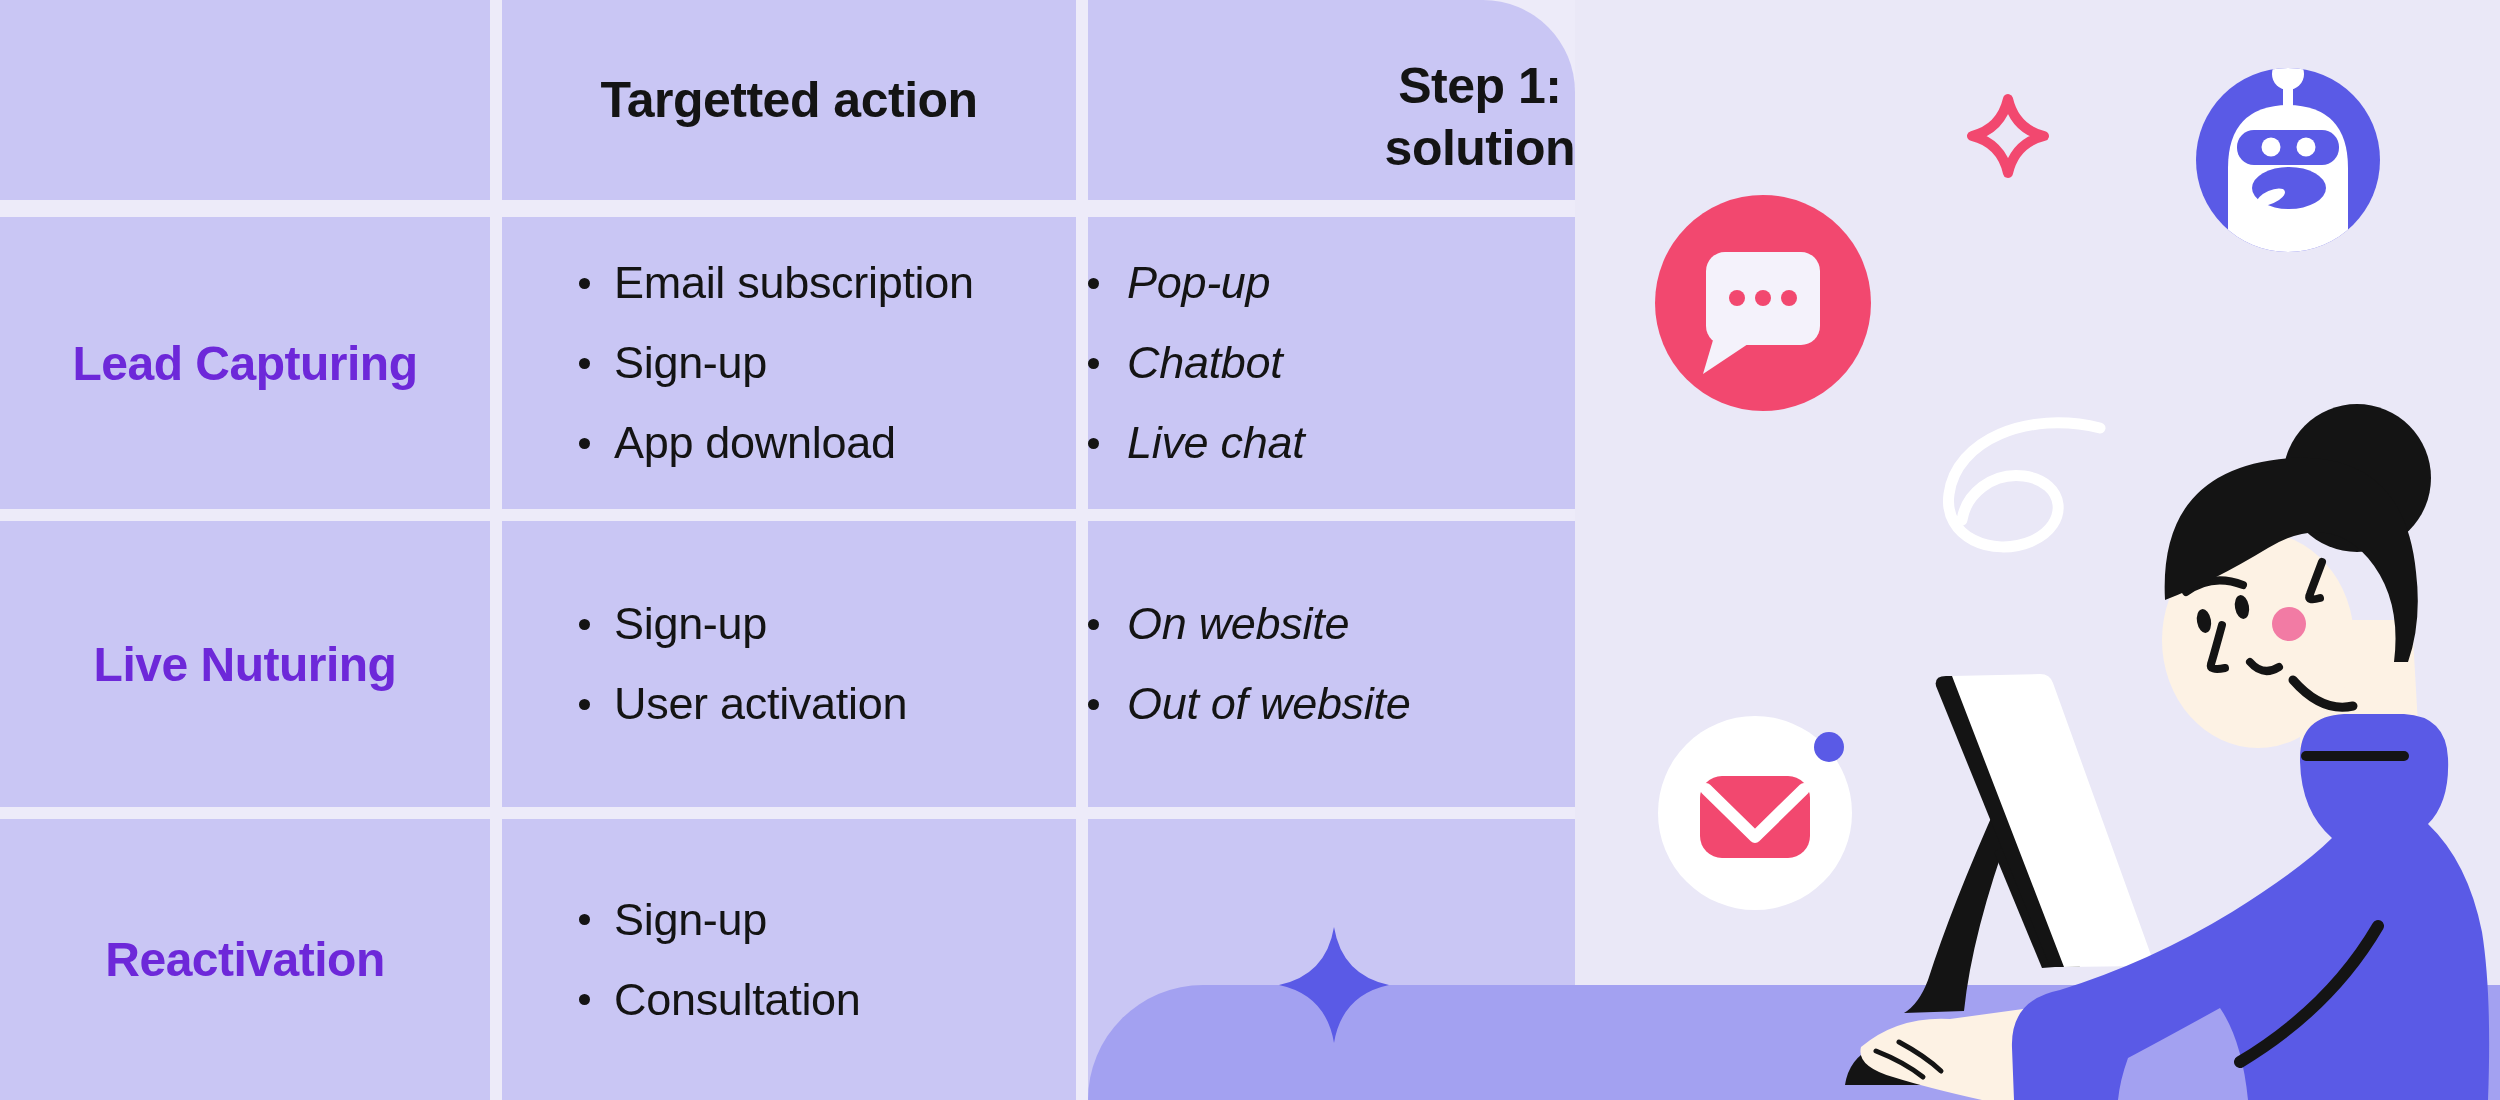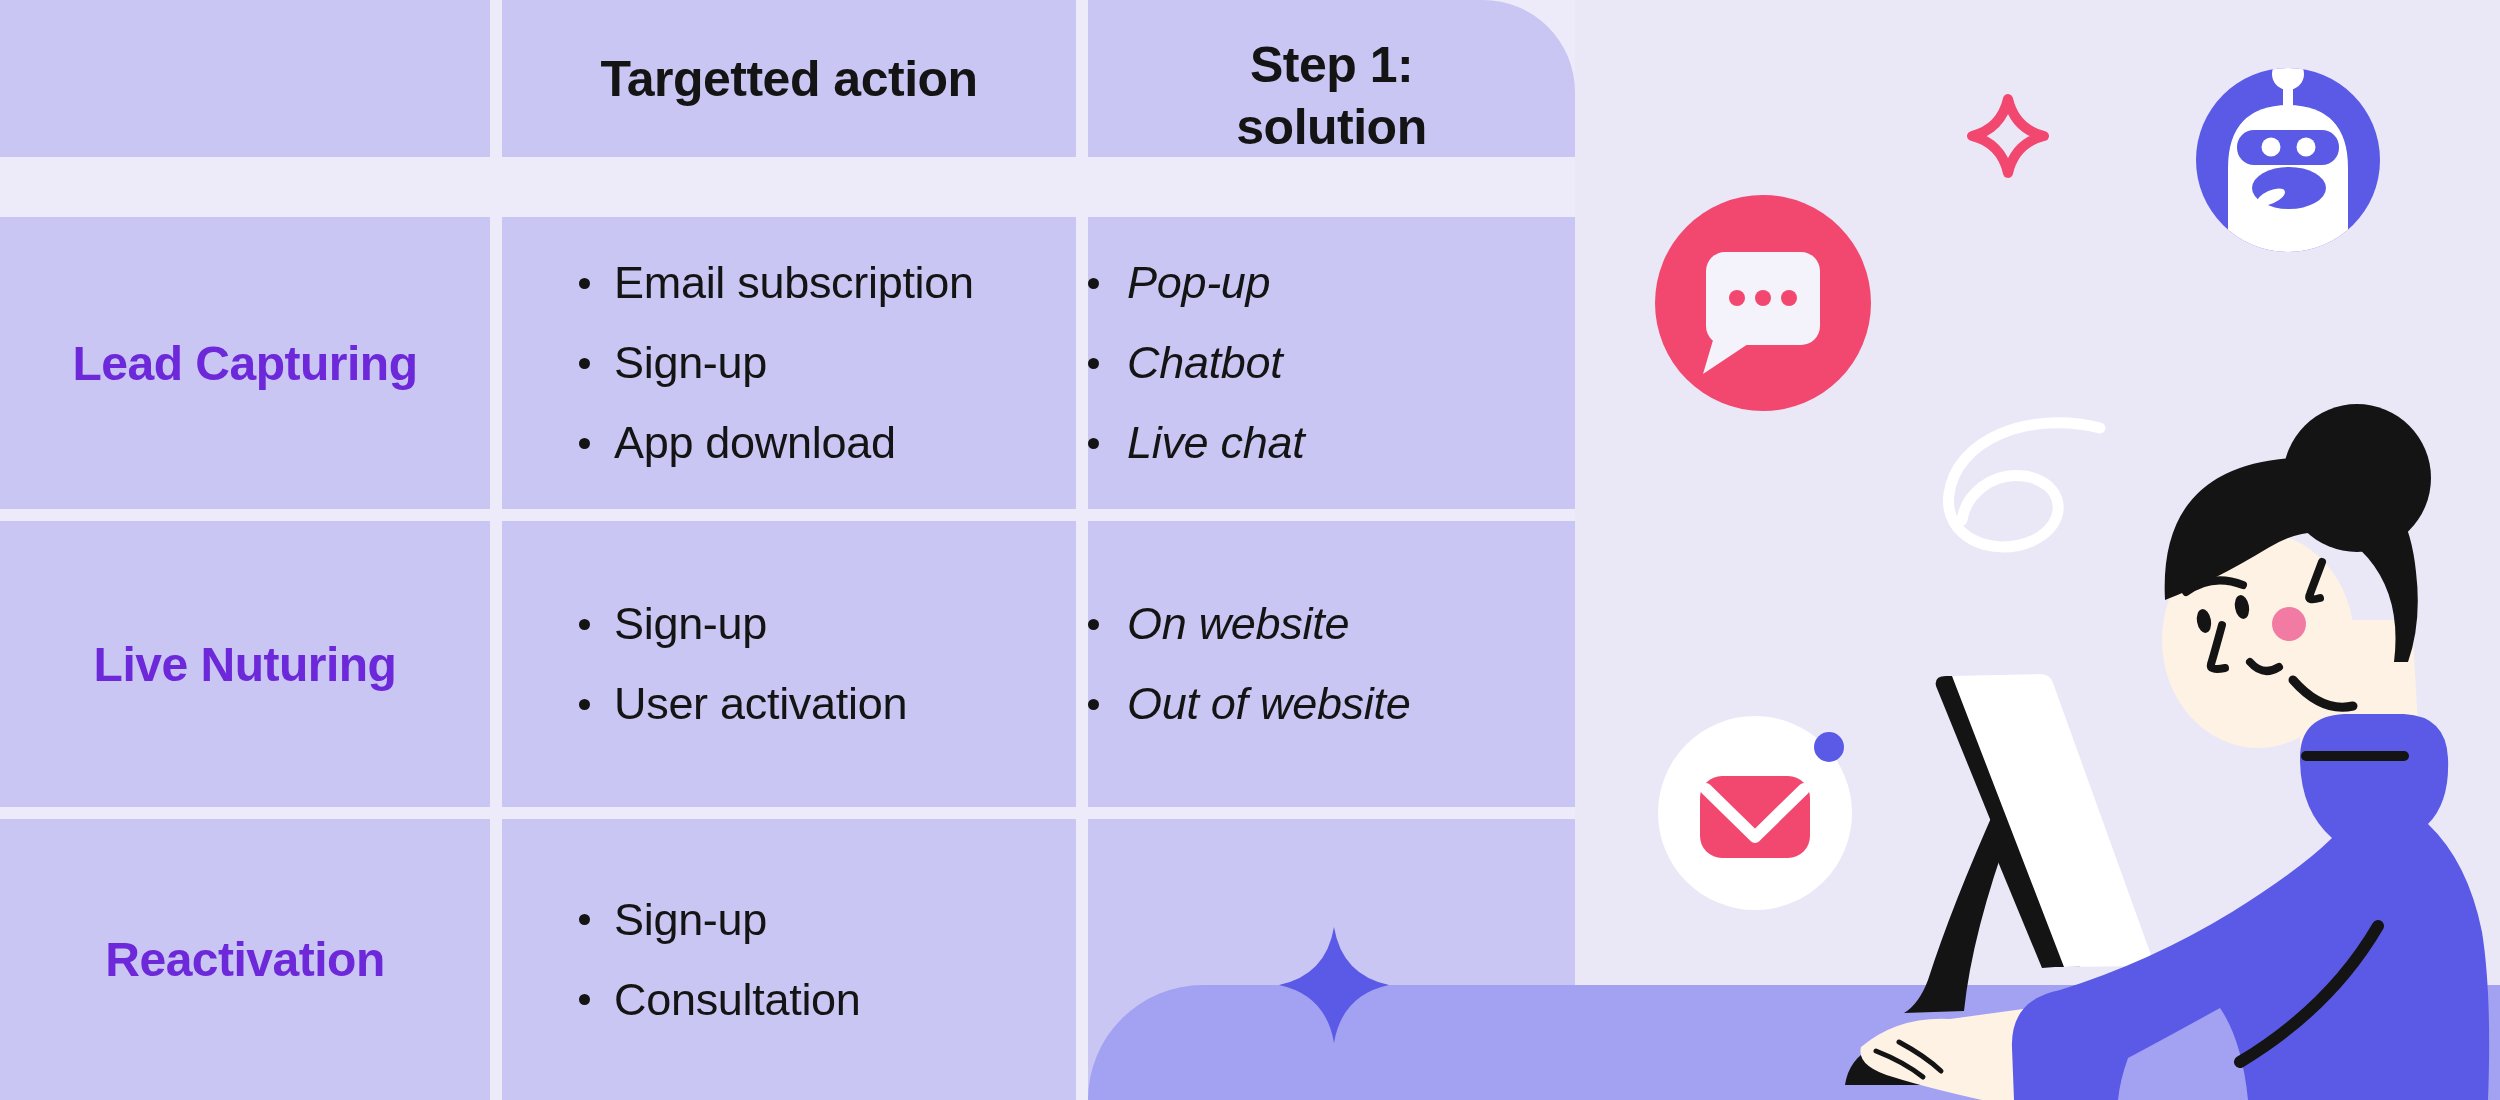--- a/index.html
+++ b/index.html
@@ -8,27 +8,27 @@
     font-family:"Liberation Sans", sans-serif;
     background:#EDEBF9;
   }
   
   .grid-bg{position:absolute;left:0;top:0;width:1575px;height:1100px;background:#EDEBF9;}
   .panel{position:absolute;left:1575px;top:0;width:925px;height:1100px;background:#EAE8F7;}
   .cell{position:absolute;background:#C9C6F4;display:flex;align-items:center;justify-content:center;}
   .c1{left:0;width:490px;}
   .c2{left:502px;width:574px;}
   .c3{left:1088px;width:487px;}
-  .rh{top:0;height:157px;}
+  .rh{top:0;height:200px;}
   .r1{top:217px;height:292px;}
   .r2{top:521px;height:286px;}
   .r3{top:819px;height:281px;}
   .hdr{font-size:50px;font-weight:700;color:#141414;letter-spacing:-0.5px;text-align:center;line-height:62px;}
   .cell.round-tr{border-top-right-radius:92px;}
-  .cell.pad-top{padding-top:34px;box-sizing:border-box;}
+  .cell.pad-top{padding-top:34px;box-sizing:border-box;justify-content:flex-end;}
   .rowlabel{font-size:48px;font-weight:700;color:#6d28d9;letter-spacing:-0.5px;}
   .list-cell{flex-direction:column;align-items:stretch;justify-content:center;gap:24px;}
   .li{display:flex;align-items:center;height:56px;}
   .c2 .li{padding-left:77px;}
   .c3 .li{font-style:italic;}
   .dot{width:11px;height:11px;border-radius:50%;background:#141414;flex:0 0 11px;}
   .li-text{font-size:45px;color:#141414;letter-spacing:-0.3px;}
   .c2 .li-text{margin-left:24px;}
   .c3 .li-text{margin-left:28px;}
   

